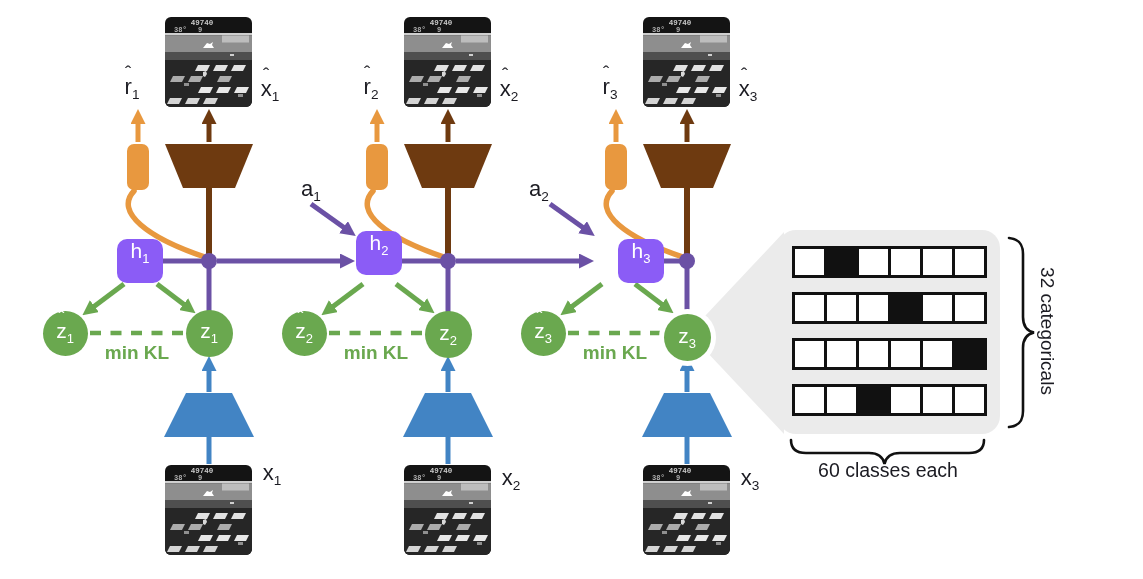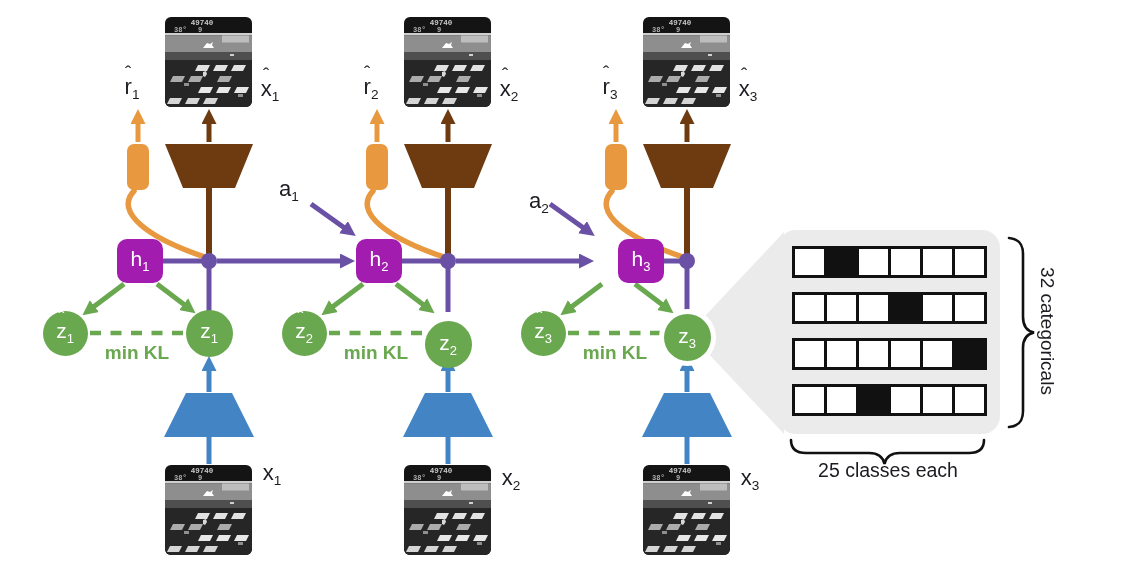--- a/index.html
+++ b/index.html
@@ -1,21 +1,21 @@
 <!DOCTYPE html>
 <html><head>
 <meta charset="utf-8">
 <style>
   html,body{margin:0;padding:0;background:#fff;}
   .canvas{position:relative;width:1143px;height:579px;background:#fff;overflow:hidden;
           font-family:"Liberation Sans",sans-serif;color:#1b1b22;}
   .layer-svg{position:absolute;left:0;top:0;z-index:1;}
   
-  .hbox{position:absolute;width:46px;height:44px;border-radius:10px;background:#a21caf;z-index:3;
-        display:flex;align-items:center;justify-content:center;color:#fff;font-size:21px;}
+  .hbox{position:absolute;width:46px;height:44px;border-radius:10px;background:#8b5cf6;z-index:3;
+        display:flex;align-items:flex-start;justify-content:center;color:#fff;font-size:21px;}
   .zc{position:absolute;border-radius:50%;background:#6AA84F;z-index:3;
       display:flex;align-items:center;justify-content:center;color:#fff;font-size:21px;}
   .zc.zsize{width:47px;height:47px;}
   .zc.zhsize{width:45px;height:45px;}
   .zc.ring{box-shadow:0 0 0 5px #fff;}
   .reward-head{position:absolute;width:22px;height:46px;border-radius:7px;background:#E8983F;z-index:3;}
   
   .lbl{position:absolute;transform:translate(-50%,-50%);z-index:4;font-size:22px;white-space:nowrap;}
   .minkl{position:absolute;transform:translate(-50%,-50%);z-index:4;font-size:19px;font-weight:bold;color:#6AA84F;white-space:nowrap;}
   .vbase{position:relative;display:inline-block;}
@@ -196,42 +196,42 @@
           <div class="cat-cell"></div>
           <div class="cat-cell"></div>
           <div class="cat-cell filled"></div>
           <div class="cat-cell"></div>
           <div class="cat-cell"></div>
           <div class="cat-cell"></div>
         </div>
       </div>
   </div>
   <div class="vert-label">32 categoricals</div>
-  <div class="bottom-label">25 classes each</div>
+  <div class="bottom-label">60 classes each</div>
 
   <div class="hbox" style="left:117px;top:239px">
       <span><span class="vbase">h</span><span class="vsub">1</span></span>
     </div>
-  <div class="hbox" style="left:356px;top:239px">
+  <div class="hbox" style="left:356px;top:231px">
       <span><span class="vbase">h</span><span class="vsub">2</span></span>
     </div>
   <div class="hbox" style="left:618px;top:239px">
       <span><span class="vbase">h</span><span class="vsub">3</span></span>
     </div>
 
   <div class="zc zhsize" style="left:42.5px;top:310.5px">
       <span><span class="vbase">z<span class="vhat">ˆ</span></span><span class="vsub">1</span></span>
     </div>
   <div class="zc zsize" style="left:185.5px;top:309.5px">
       <span><span class="vbase">z</span><span class="vsub">1</span></span>
     </div>
   <div class="zc zhsize" style="left:281.5px;top:310.5px">
       <span><span class="vbase">z<span class="vhat">ˆ</span></span><span class="vsub">2</span></span>
     </div>
-  <div class="zc zsize" style="left:424.5px;top:321px">
+  <div class="zc zsize" style="left:424.5px;top:311px">
       <span><span class="vbase">z</span><span class="vsub">2</span></span>
     </div>
   <div class="zc zhsize" style="left:520.5px;top:310.5px">
       <span><span class="vbase">z<span class="vhat">ˆ</span></span><span class="vsub">3</span></span>
     </div>
   <div class="zc zsize ring" style="left:663.5px;top:314px">
       <span><span class="vbase">z</span><span class="vsub">3</span></span>
     </div>
 
   <div class="reward-head" style="left:127px;top:144px"></div>
@@ -256,22 +256,22 @@
   <svg class="game-frame" style="left:643px;top:465px">
       <use href="#atari-frame"></use>
     </svg>
 
   <div class="lbl" style="left:132px;top:88px"><span class="vbase">r<span class="vhat">ˆ</span></span><span class="vsub">1</span></div>
   <div class="lbl" style="left:371px;top:88px"><span class="vbase">r<span class="vhat">ˆ</span></span><span class="vsub">2</span></div>
   <div class="lbl" style="left:610px;top:88px"><span class="vbase">r<span class="vhat">ˆ</span></span><span class="vsub">3</span></div>
   <div class="lbl" style="left:270px;top:90px"><span class="vbase">x<span class="vhat">ˆ</span></span><span class="vsub">1</span></div>
   <div class="lbl" style="left:509px;top:90px"><span class="vbase">x<span class="vhat">ˆ</span></span><span class="vsub">2</span></div>
   <div class="lbl" style="left:748px;top:90px"><span class="vbase">x<span class="vhat">ˆ</span></span><span class="vsub">3</span></div>
-  <div class="lbl" style="left:289px;top:190px"><span class="vbase">a</span><span class="vsub">1</span></div>
-  <div class="lbl" style="left:539px;top:202px"><span class="vbase">a</span><span class="vsub">2</span></div>
+  <div class="lbl" style="left:311px;top:190px"><span class="vbase">a</span><span class="vsub">1</span></div>
+  <div class="lbl" style="left:539px;top:190px"><span class="vbase">a</span><span class="vsub">2</span></div>
   <div class="lbl" style="left:272px;top:474px"><span class="vbase">x</span><span class="vsub">1</span></div>
   <div class="lbl" style="left:511px;top:479px"><span class="vbase">x</span><span class="vsub">2</span></div>
   <div class="lbl" style="left:750px;top:479px"><span class="vbase">x</span><span class="vsub">3</span></div>
 
   <div class="minkl" style="left:137px;top:353px">min KL</div>
   <div class="minkl" style="left:376px;top:353px">min KL</div>
   <div class="minkl" style="left:615px;top:353px">min KL</div>
 
 </div>
 

